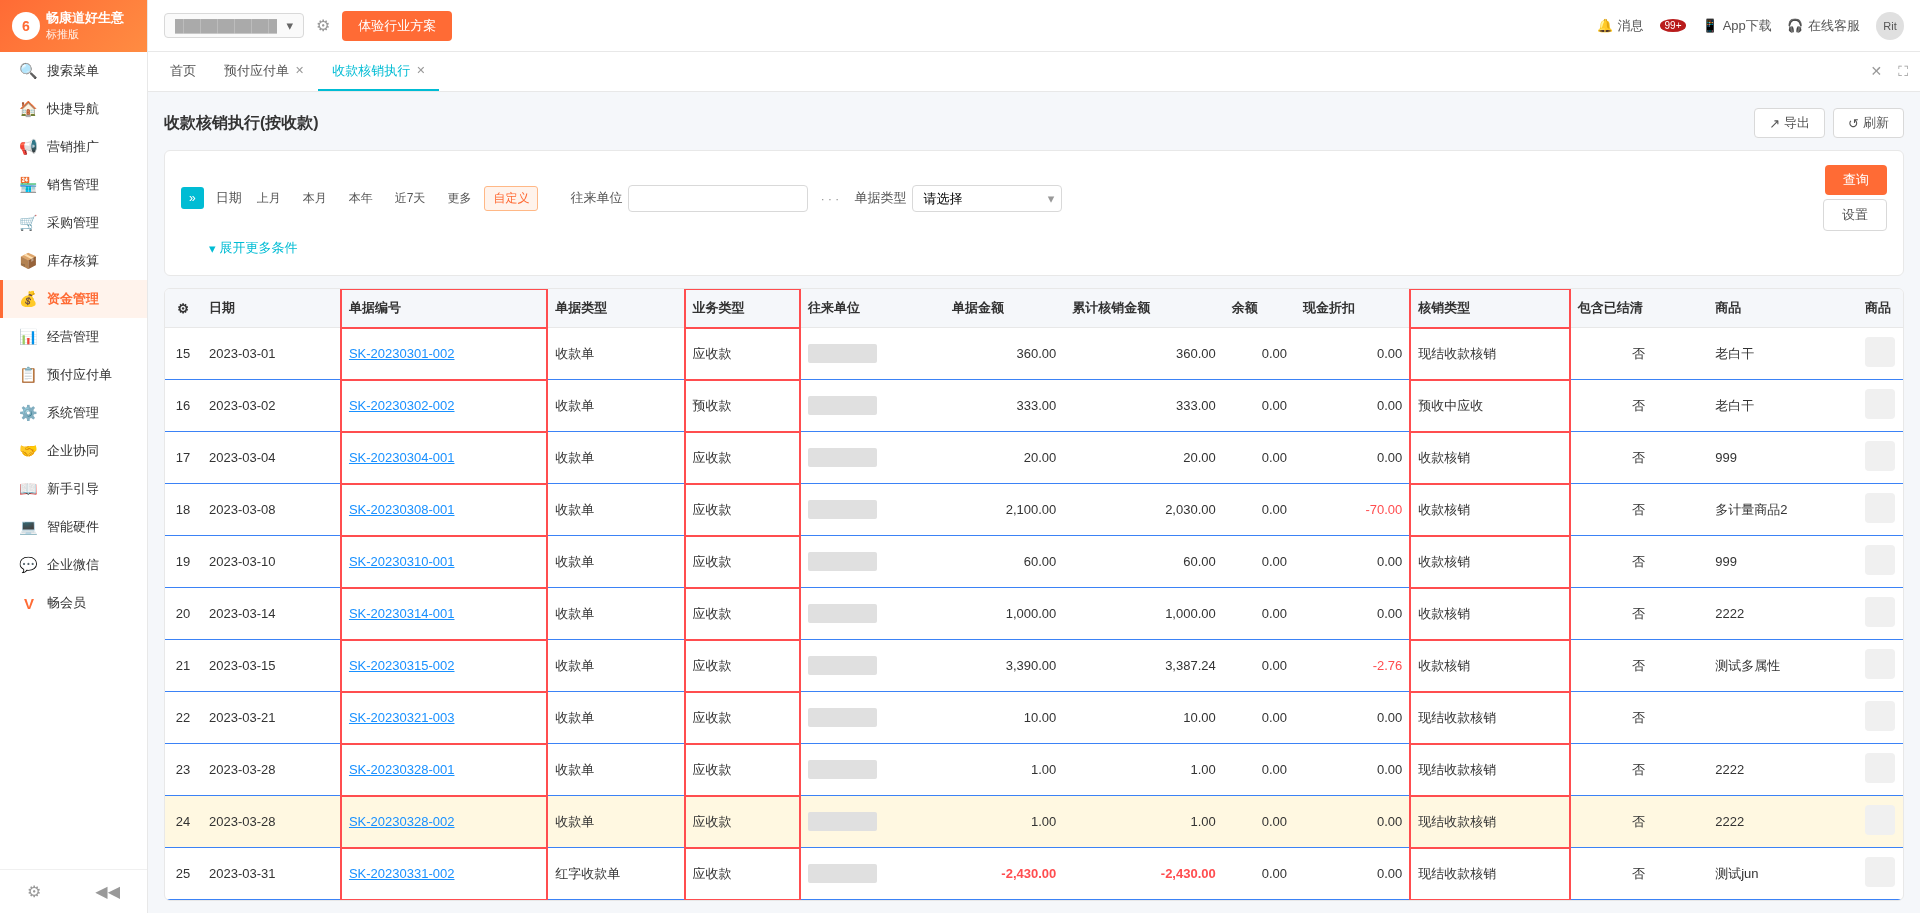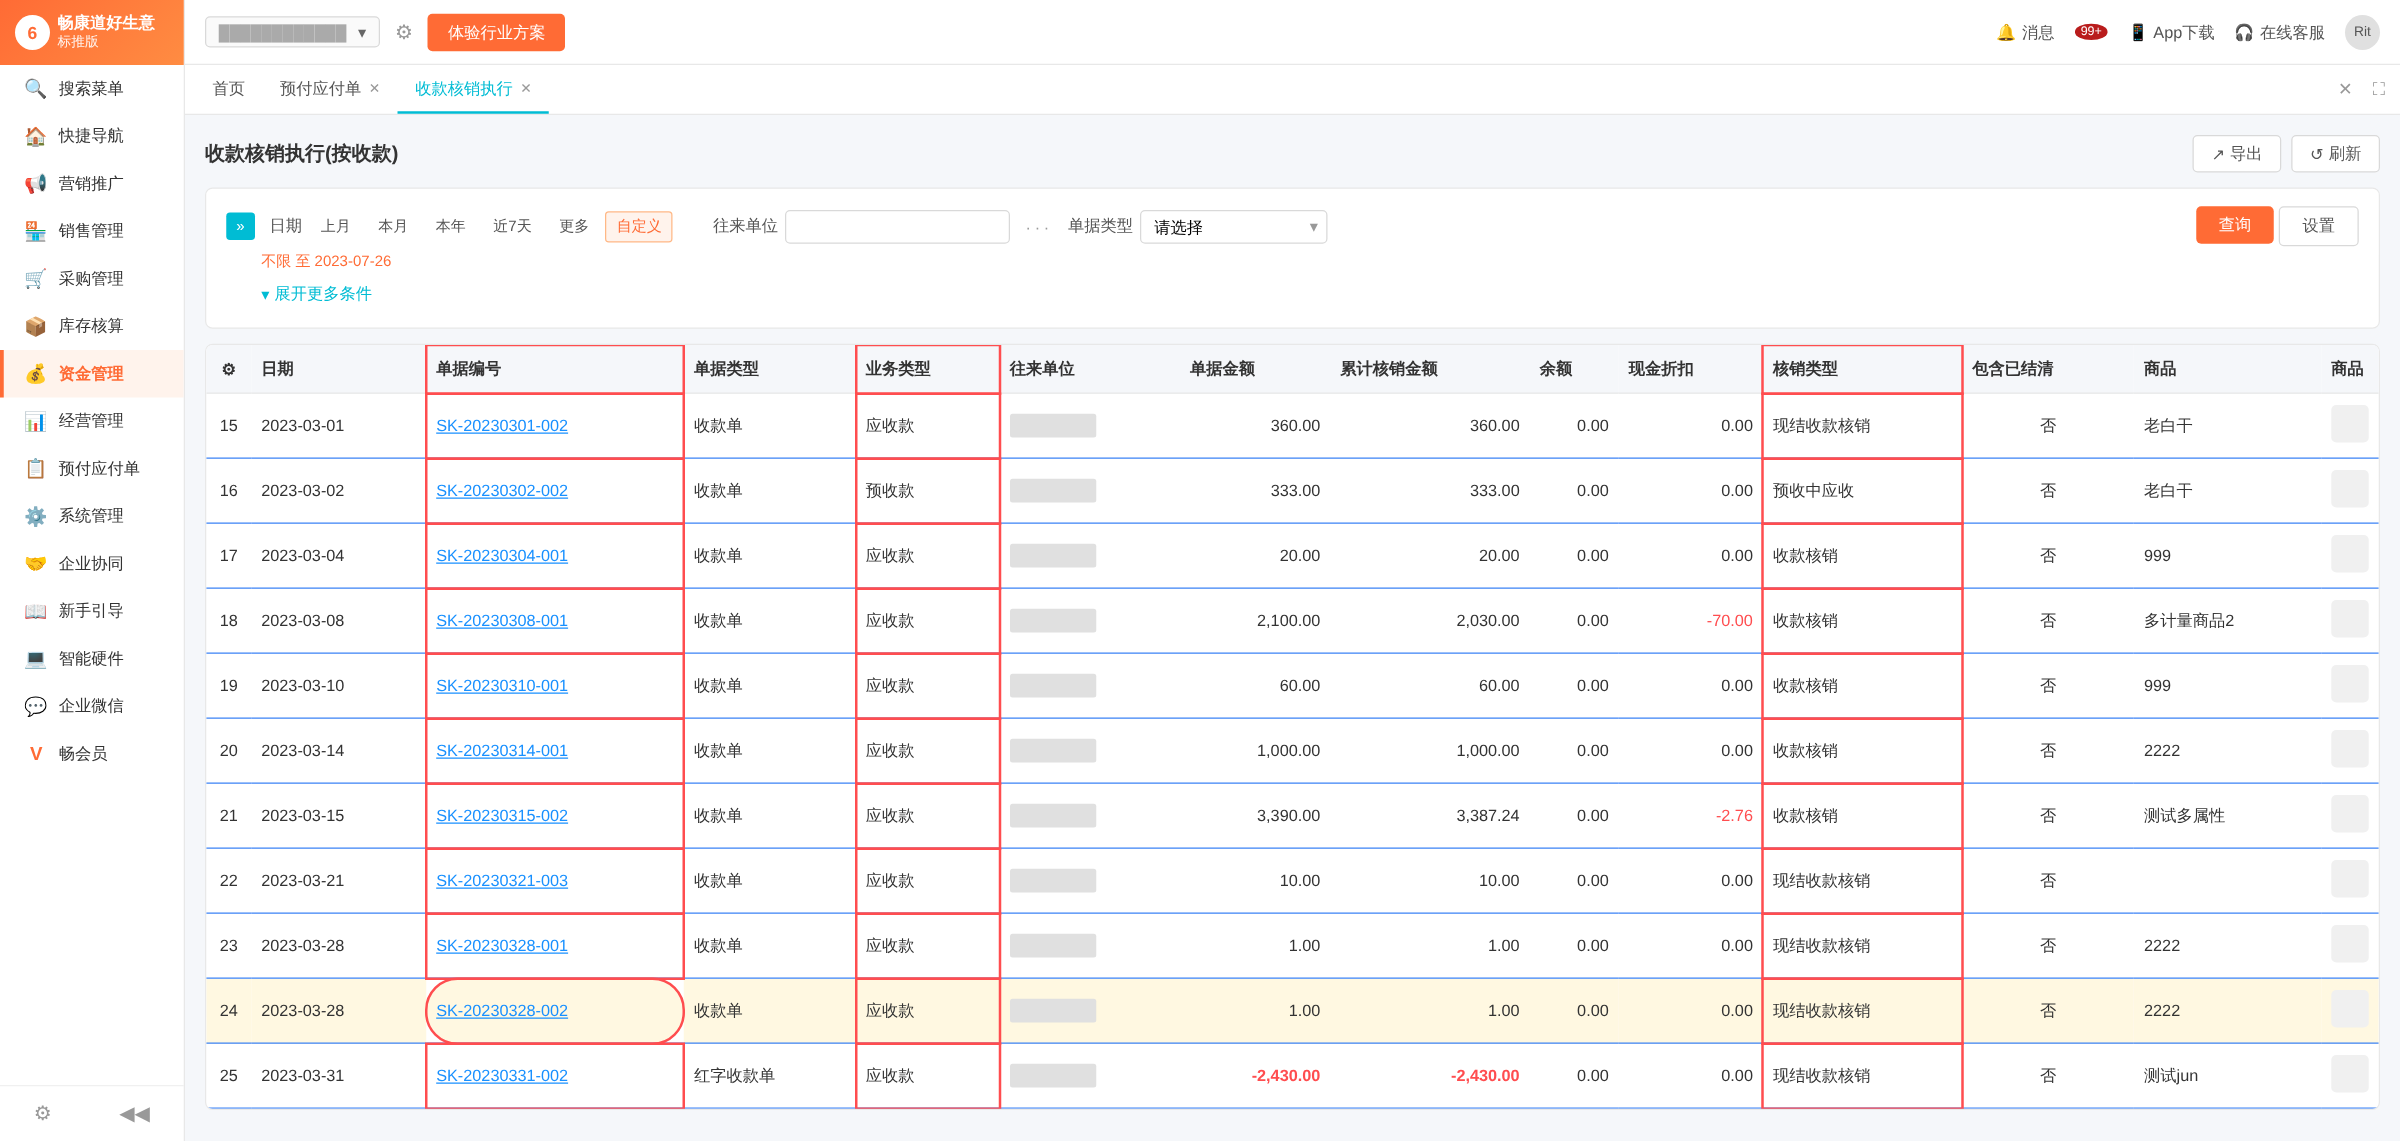--- a/index.html
+++ b/index.html
@@ -450,29 +450,26 @@
           <span class="filter-label">单据类型</span>
           <div class="filter-select-wrap">
             <select class="filter-select">
               <option value="">请选择</option>
               <option value="receipt">收款单</option>
               <option value="red">红字收款单</option>
             </select>
           </div>
         </div>
 
-        <div style="margin-left:auto; display:flex; align-items:flex-start; gap:4px;">
+        <div style="margin-left:auto; display:flex; flex-direction:column; align-items:flex-end; gap:4px;">
           <button class="btn-query">查询</button>
           <button class="btn-setting">设置</button>
         </div>
       </div>
 
-      <div style="margin-top:4px; padding-left:28px;">
-        <span style="color:#ff6b35;font-size:12px;">不限 至 2023-07-26</span>
-      </div>
 
       <div class="expand-btn" style="margin-left:28px;">
         <span>▾</span>
         <span>展开更多条件</span>
       </div>
     </div>
 
     <div class="table-card">
       <div class="table-scroll-wrap">
         <table>
@@ -635,21 +632,21 @@
       <td class="number">0.00</td>
       <td class="number">0.00</td>
       <td style="outline:2px solid #ff4d4f;outline-offset:-1px;">现结收款核销</td>
       <td class="center">否</td>
       <td>2222</td>
       <td style="width:36px;"><span style="display:inline-block;width:30px;height:30px;background:#f0f0f0;border-radius:4px;"></span></td>
     </tr>
               <tr class="highlighted">
       <td class="center">24</td>
       <td>2023-03-28</td>
-      <td style="outline:2px solid #ff4d4f;outline-offset:-1px;border-radius:25px;"><span class="link">SK-20230328-002</span></td>
+      <td style="outline:2px solid #ff4d4f;outline-offset:-1px;"><span class="link">SK-20230328-002</span></td>
       <td>收款单</td>
       <td style="outline:2px solid #ff4d4f;outline-offset:-1px;">应收款</td>
       <td><span style="background:#e0e0e0;color:#e0e0e0;border-radius:2px;padding:2px 20px;">&nbsp;&nbsp;&nbsp;&nbsp;&nbsp;&nbsp;&nbsp;&nbsp;</span></td>
       <td class="number">1.00</td>
       <td class="number">1.00</td>
       <td class="number">0.00</td>
       <td class="number">0.00</td>
       <td style="outline:2px solid #ff4d4f;outline-offset:-1px;">现结收款核销</td>
       <td class="center">否</td>
       <td>2222</td>

